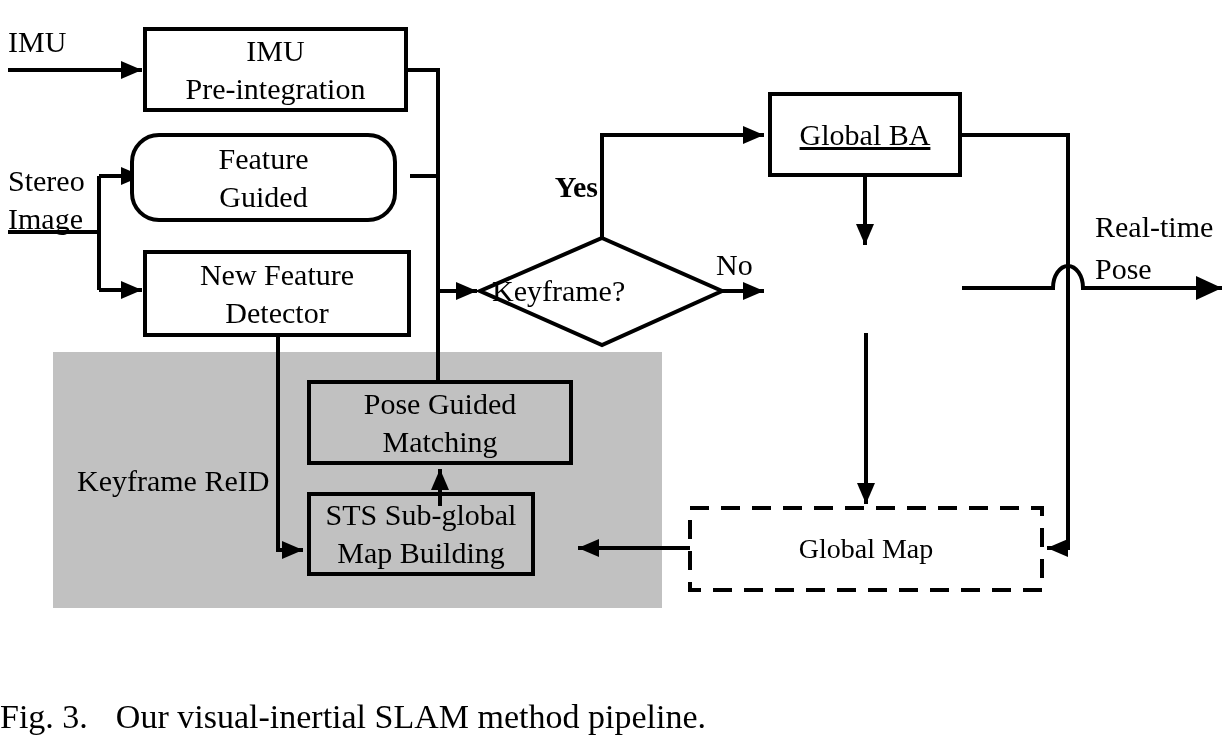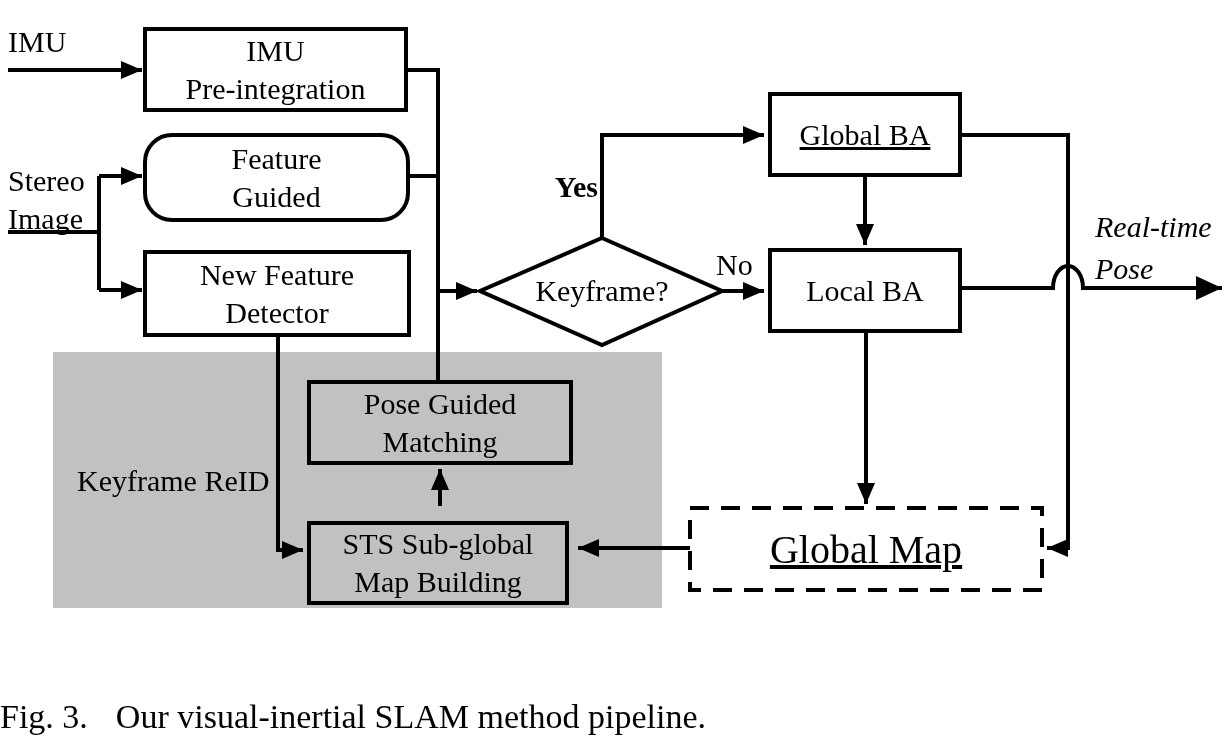--- a/index.html
+++ b/index.html
@@ -10,28 +10,28 @@
   .wires{position:absolute;left:0;top:0;width:1228px;height:746px;}
   .gray-region{position:absolute;left:53px;top:352px;width:609px;height:256px;background:#c1c1c1;}
   .node{
     position:absolute;box-sizing:border-box;border:4px solid #000;background:#fff;
     display:flex;flex-direction:column;align-items:center;justify-content:center;
     text-align:center;font-size:30px;line-height:38px;
   }
   .node.on-gray{background:transparent;}
   .freelabel{position:absolute;font-size:30px;line-height:38px;white-space:nowrap;}
   .diamond-label{
-    position:absolute;left:492px;top:274px;width:220px;text-align:center;
+    position:absolute;left:492px;top:274px;width:220px;
     font-size:30px;line-height:34px;
   }
   .gm-label{
     position:absolute;left:690px;top:508px;width:352px;height:82px;
-    display:flex;align-items:center;justify-content:center;font-size:40px;text-decoration:underline;
+    display:flex;align-items:center;justify-content:center;font-size:28px;
   }
-  .rt-label{position:absolute;left:1095px;top:206px;font-size:30px;line-height:42px;white-space:nowrap;font-style:italic;}
+  .rt-label{position:absolute;left:1095px;top:206px;font-size:30px;line-height:42px;white-space:nowrap;}
   .caption{
     position:absolute;left:0;top:697px;width:1228px;
     font-size:34px;line-height:40px;
   }
   .caption .cap-prefix{margin-right:28px;}
 </style>
 </head>
 <body>
 
 <div class="canvas">
@@ -84,47 +84,44 @@
 
       <rect x="690" y="508" width="352" height="82" fill="#ffffff" stroke-dasharray="19 12"></rect>
     </g>
   </svg>
 
   <div class="node" style="left:143px;top:27px;width:265px;height:85px;">
     <div>IMU</div>
     <div>Pre-integration</div>
   </div>
 
-  <div class="node" style="left:143px;top:133px;width:267px;height:89px;border-radius:29px;">
+  <div class="node" style="left:130px;top:133px;width:267px;height:89px;border-radius:29px;">
     <div>Feature</div>
     <div>Guided</div>
   </div>
 
   <div class="node on-gray" style="left:307px;top:380px;width:266px;height:85px;">
     <div>Pose Guided</div>
     <div>Matching</div>
   </div>
 
   <div class="node" style="left:143px;top:250px;width:268px;height:87px;">
     <div>New Feature</div>
     <div>Detector</div>
   </div>
 
-  <div class="node on-gray" style="left:307px;top:521px;width:262px;height:84px;align-items:center;">
+  <div class="node on-gray" style="left:307px;top:492px;width:228px;height:84px;align-items:center;">
     <div>STS Sub-global</div>
     <div>Map Building</div>
   </div>
 
   <div class="node" style="left:768px;top:92px;width:194px;height:85px;text-decoration:underline;">
     <div>Global BA</div>
   </div>
 
-  <div class="node" style="left:768px;top:248px;width:194px;height:85px;">
-    <div>Local BA</div>
-  </div>
 
   <div class="gm-label">Global Map</div>
 
   <div class="diamond-label">Keyframe?</div>
 
   <div class="freelabel" style="left:8px;top:23px;">IMU</div>
 
   <div class="freelabel" style="left:8px;top:162px;">
     <div>Stereo</div>
     <div>Image</div>

